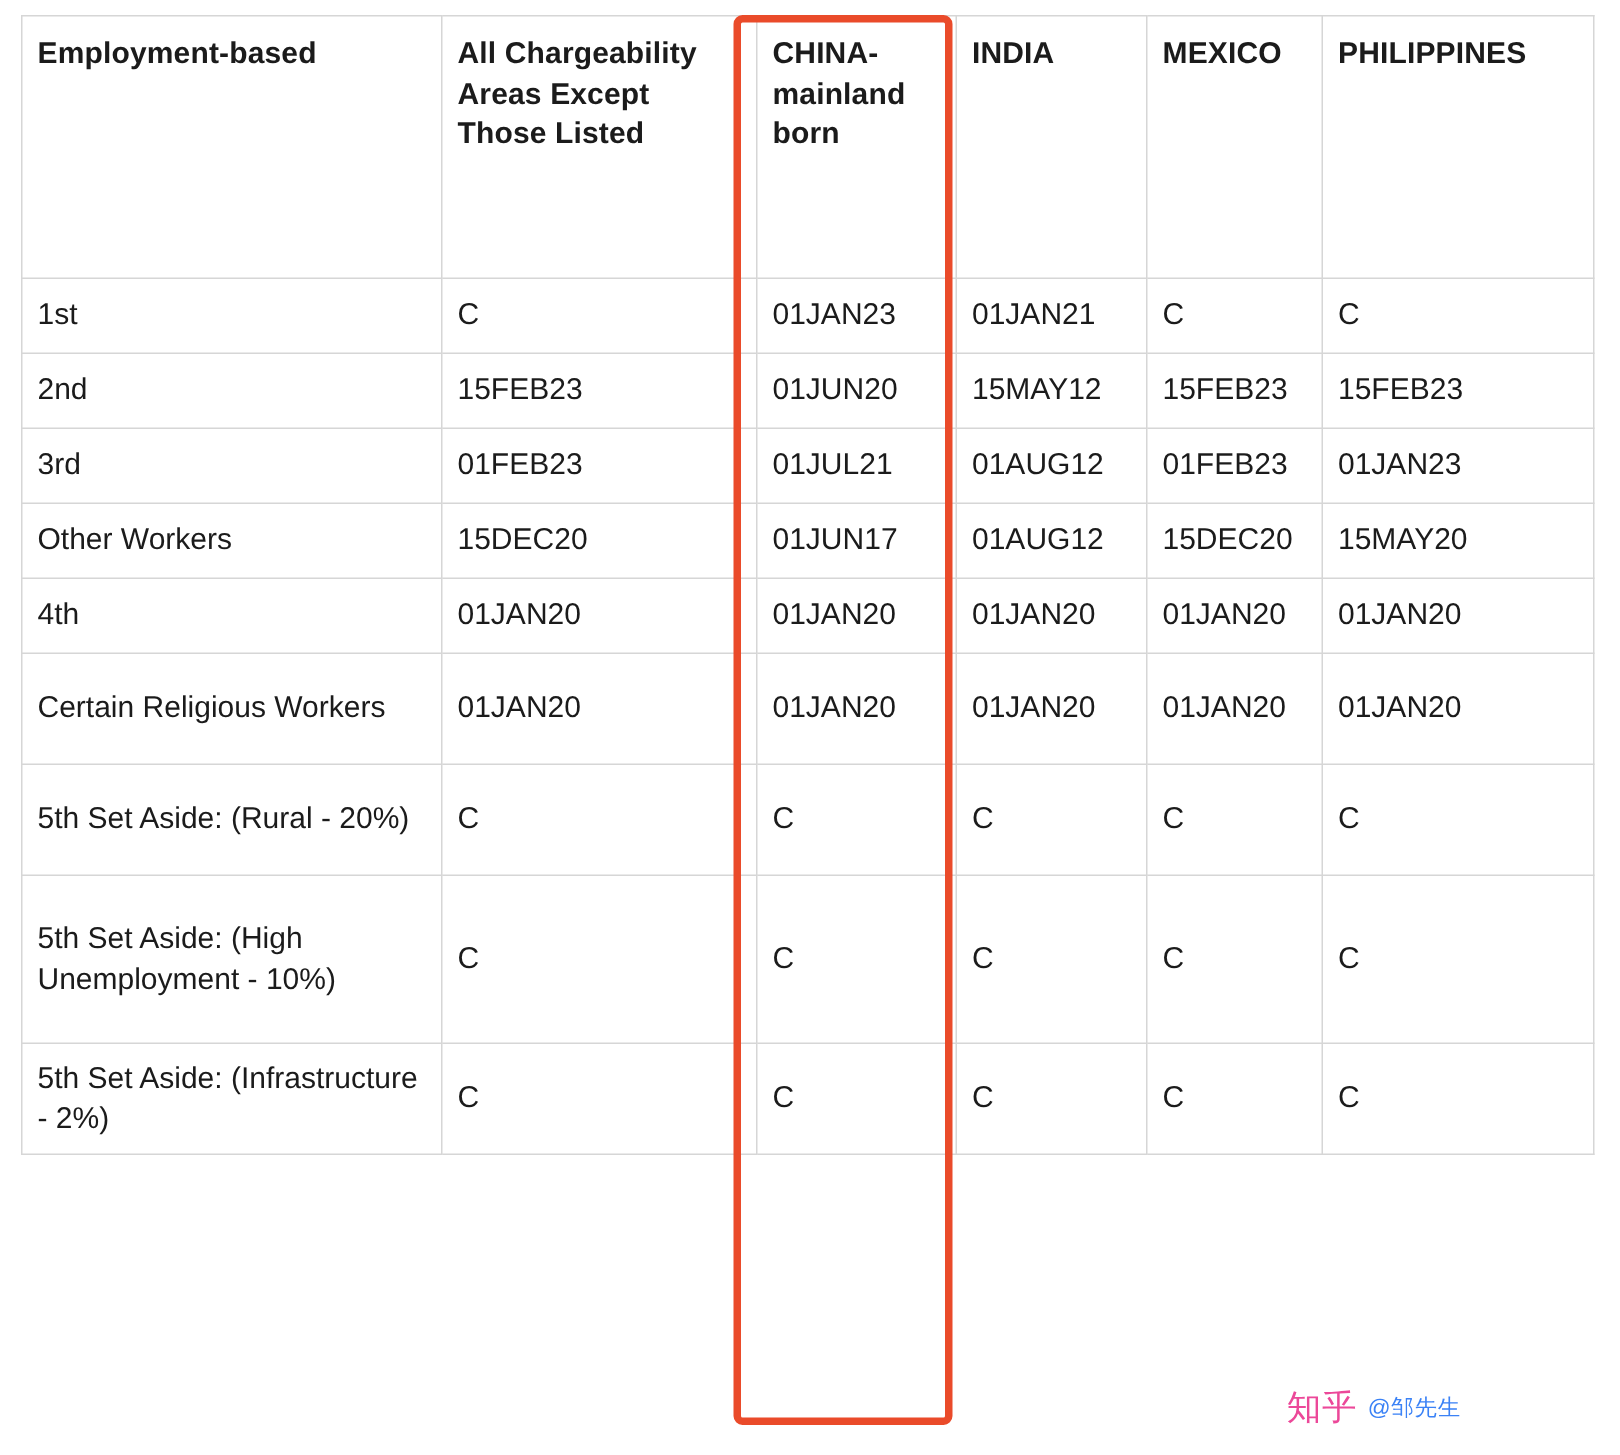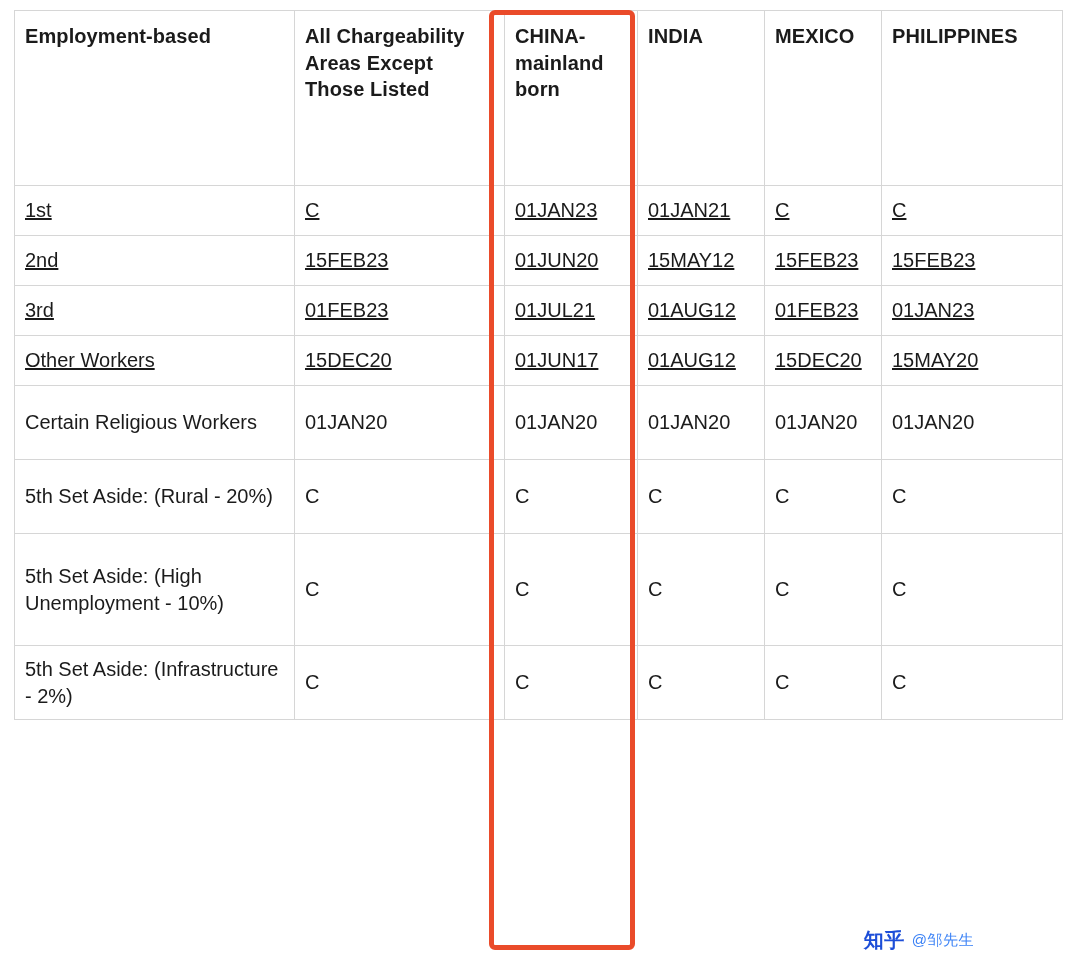--- a/index.html
+++ b/index.html
@@ -52,21 +52,21 @@
   
   col.c0 { width: 280px; }
   col.c1 { width: 210px; }
   col.c2 { width: 133px; }
   col.c3 { width: 127px; }
   col.c4 { width: 117px; }
   col.c5 { width: 181px; }
 
   thead tr { height: 175px; }
 
-  tbody tr.short { height: 50px; text-decoration: underline; }
+  tbody tr.short { height: 50px; }
   tbody tr.tall2 { height: 74px; }
   tbody tr.tall3 { height: 105px; }
   tbody tr.tall3b { height: 112px; }
 
   
   .highlight-box {
     position: absolute;
     left: 489px;
     top: 10px;
     width: 146px;
@@ -81,23 +81,23 @@
     right: 18px;
     bottom: 16px;
     display: flex;
     align-items: center;
     gap: 7px;
     color: #8d8d8d;
     font-size: 22px;
     letter-spacing: 0.5px;
   }
   .watermark .zhihu-logo {
-    font-size: 20px;
-    font-weight: bold;
-    color: #1d4ed8;
+    font-size: 23px;
+    font-weight: normal;
+    color: #ec4899;
   }
   .watermark .wm-name {
     font-size: 15px;
     color: #3b82f6;
   }
 </style>
 </head>
 <body>
 
 <div class="sheet">
@@ -147,20 +147,28 @@
         <td>01JAN23</td>
       </tr>
       <tr class="short">
         <td>Other Workers</td>
         <td>15DEC20</td>
         <td>01JUN17</td>
         <td>01AUG12</td>
         <td>15DEC20</td>
         <td>15MAY20</td>
       </tr>
+      <tr class="short">
+        <td>4th</td>
+        <td>01JAN20</td>
+        <td>01JAN20</td>
+        <td>01JAN20</td>
+        <td>01JAN20</td>
+        <td>01JAN20</td>
+      </tr>
       <tr class="tall2">
         <td>Certain Religious Workers</td>
         <td>01JAN20</td>
         <td>01JAN20</td>
         <td>01JAN20</td>
         <td>01JAN20</td>
         <td>01JAN20</td>
       </tr>
       <tr class="tall2">
         <td>5th Set Aside: (Rural - 20%)</td>

